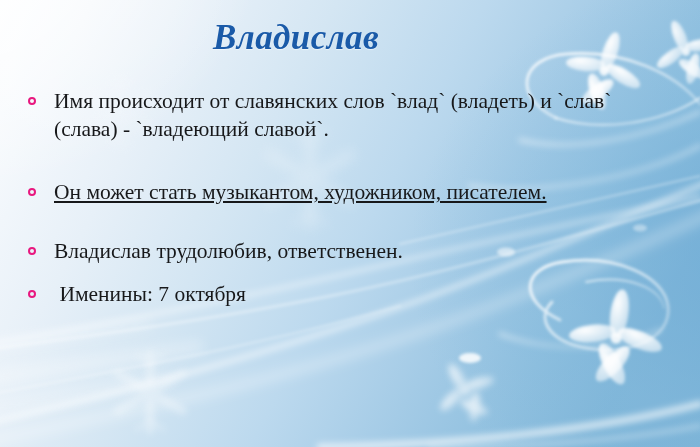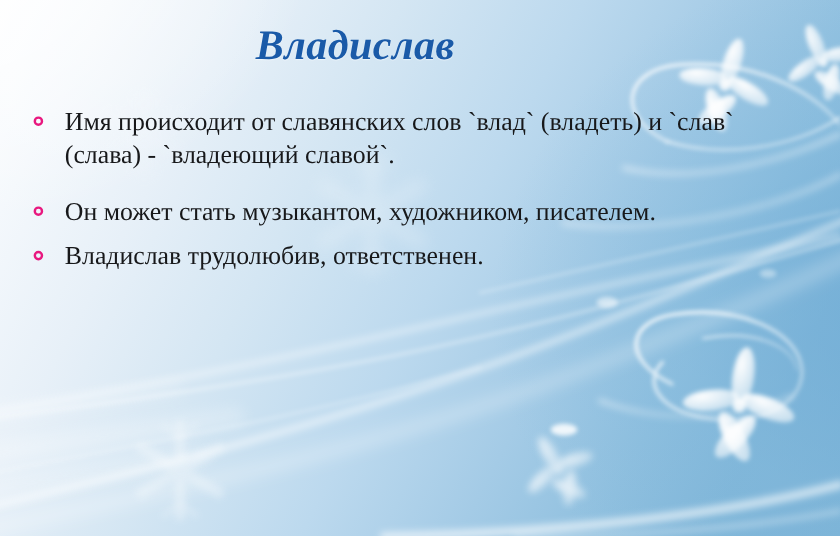--- a/index.html
+++ b/index.html
@@ -82,23 +82,23 @@
     height: 8px;
     border: 2.4px solid #e8187f;
     border-radius: 50%;
     box-sizing: border-box;
   }
   .bullet .btext {
     display: block;
     white-space: pre-wrap;
   }
   
-  #b0 { margin-bottom: 20px; }
+  #b0 { margin-bottom: 36px; }
   #b1 { margin-bottom: 19px; }
-  #b2 { margin-bottom: 9px; }
+  #b2 { margin-bottom: 31px; text-decoration: underline; }
   #b3 { margin-bottom: 16px; }
 </style>
 </head>
 <body>
 
 <div id="slide">
 
   <div class="bg-wash"></div>
 
   <svg class="bg-art" viewBox="0 0 700 447" aria-hidden="true">
@@ -218,15 +218,19 @@
       <span class="btext">Имя происходит от славянских слов `влад` (владеть) и `слав` (слава) - `владеющий славой`.</span>
     </div>
     <div class="bullet" id="b2">
       <span class="marker"></span>
       <span class="btext">Он может стать музыкантом, художником, писателем.</span>
     </div>
     <div class="bullet" id="b3">
       <span class="marker"></span>
       <span class="btext">Владислав трудолюбив, ответственен.</span>
     </div>
+    <div class="bullet" id="b4">
+      <span class="marker"></span>
+      <span class="btext"> Именины: 7 октября</span>
+    </div>
   </div>
 
 </div>
 
 </body></html>

